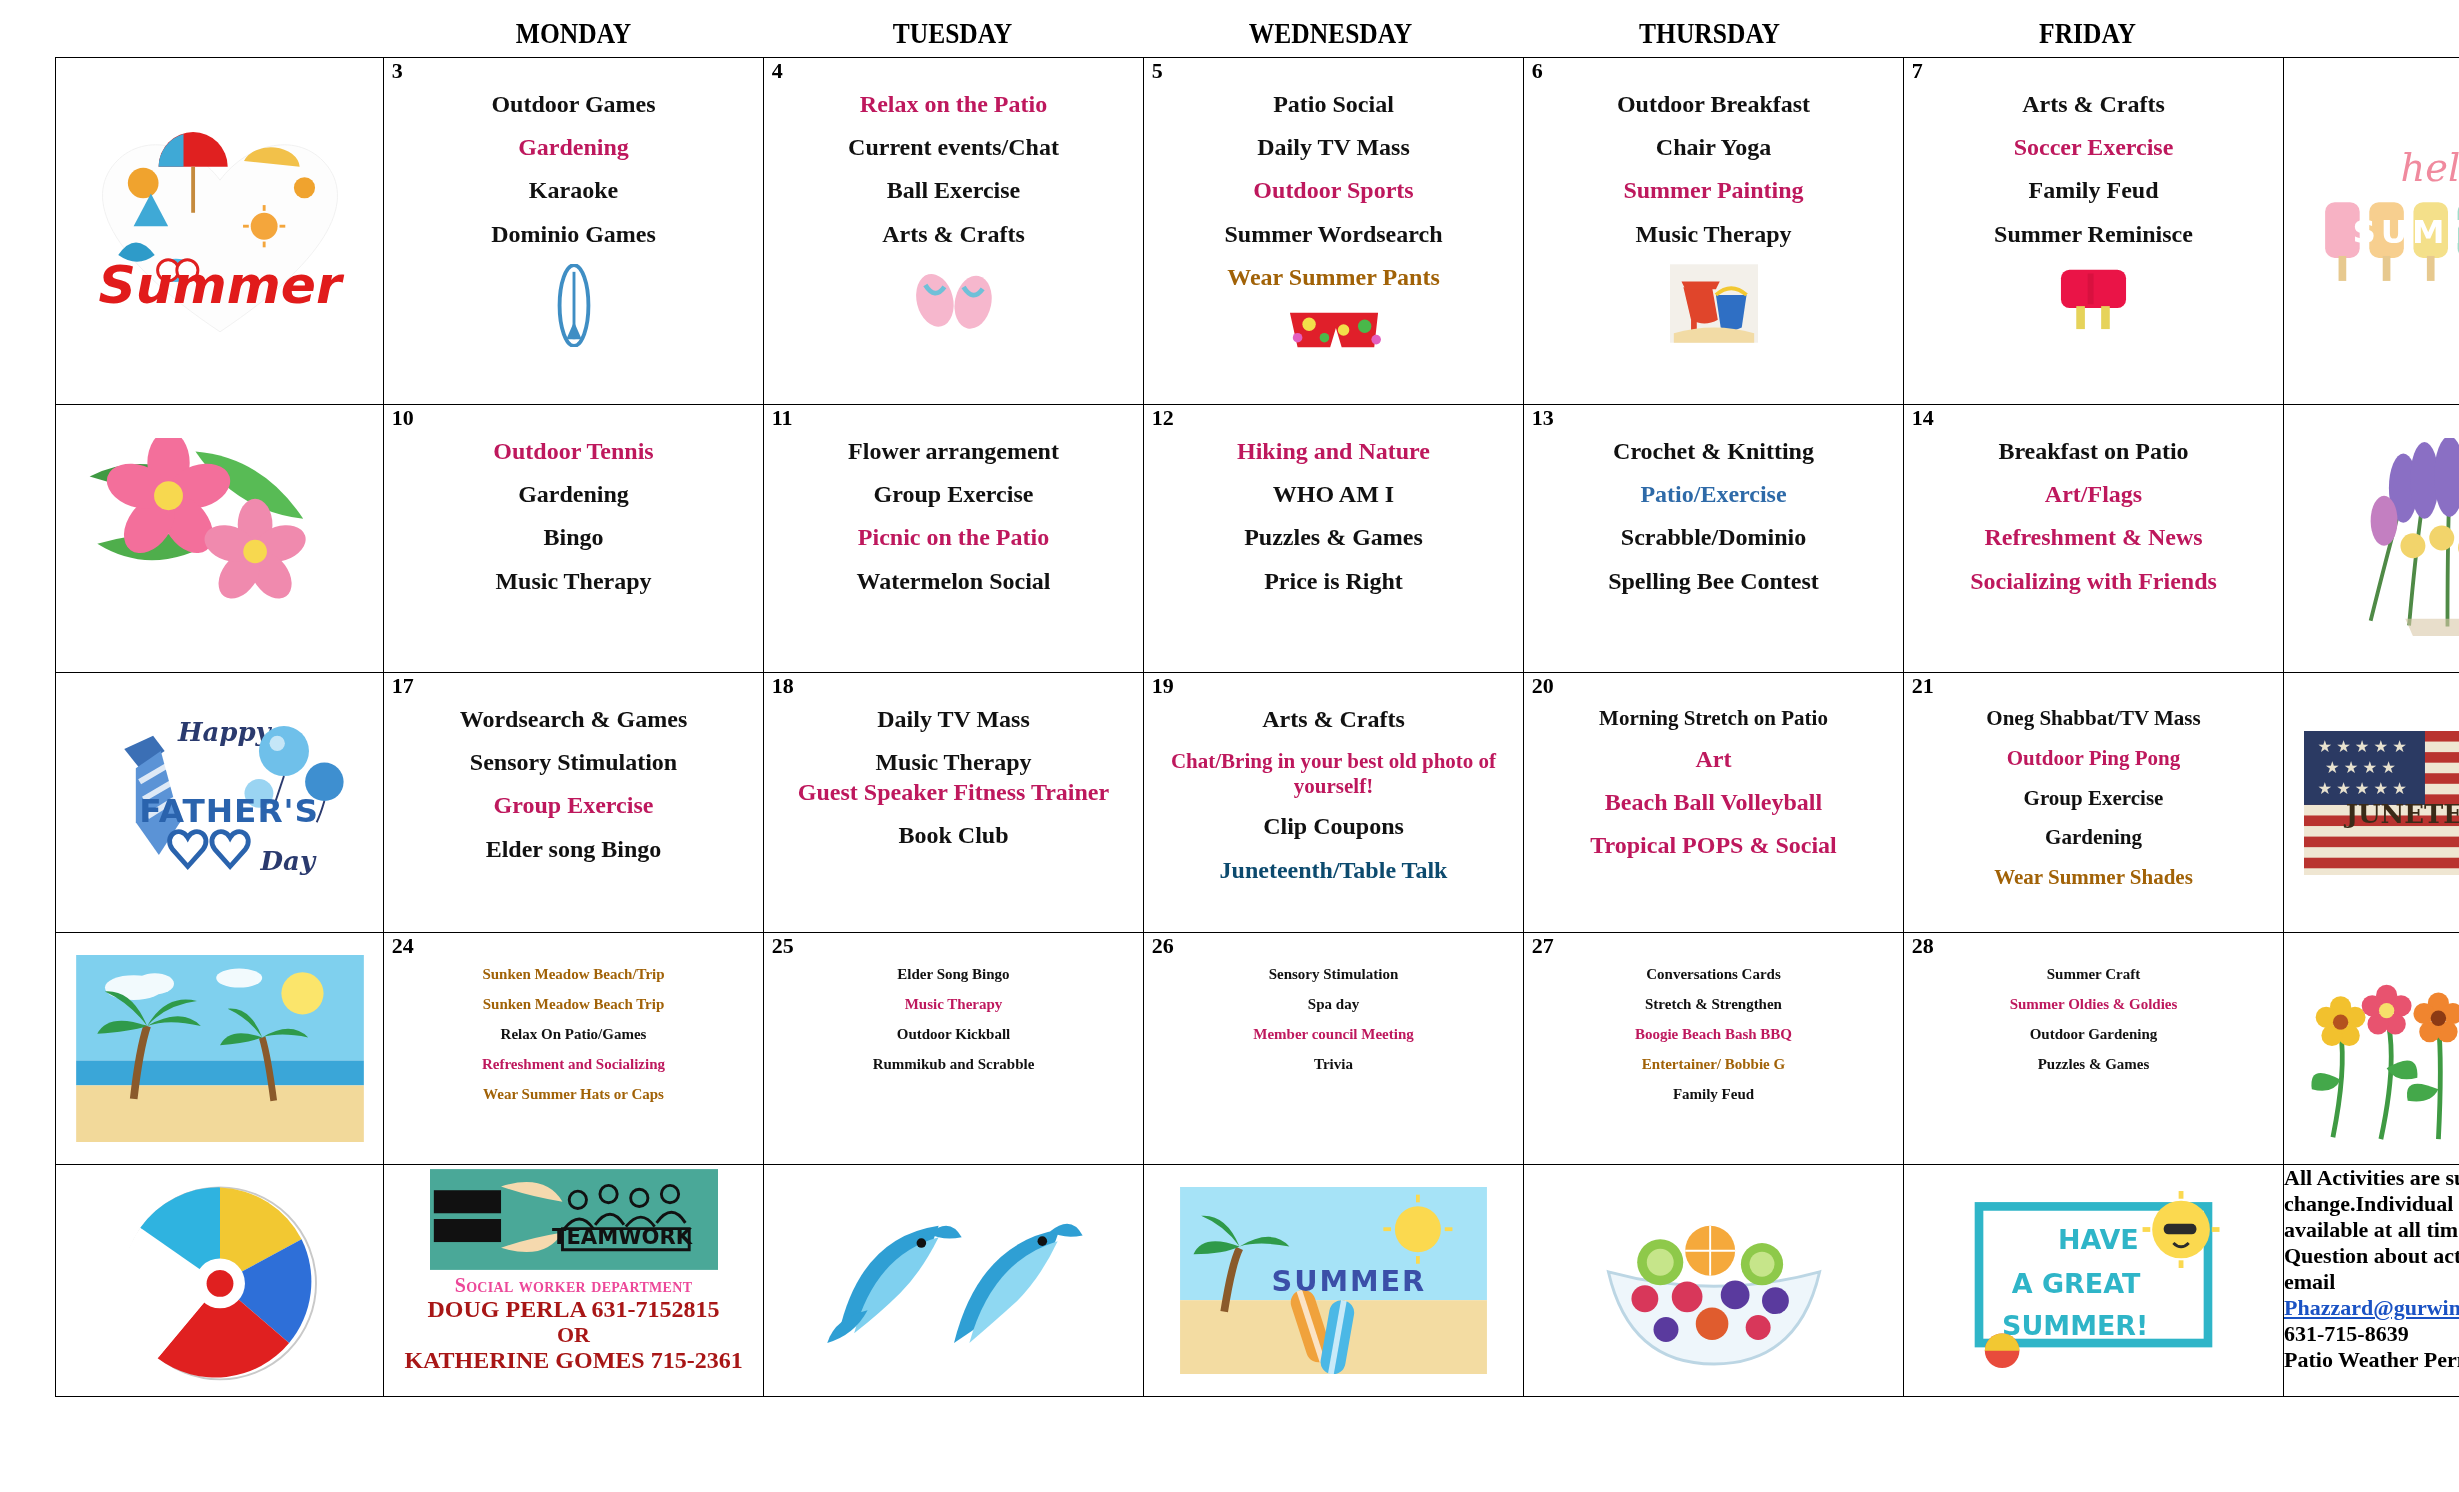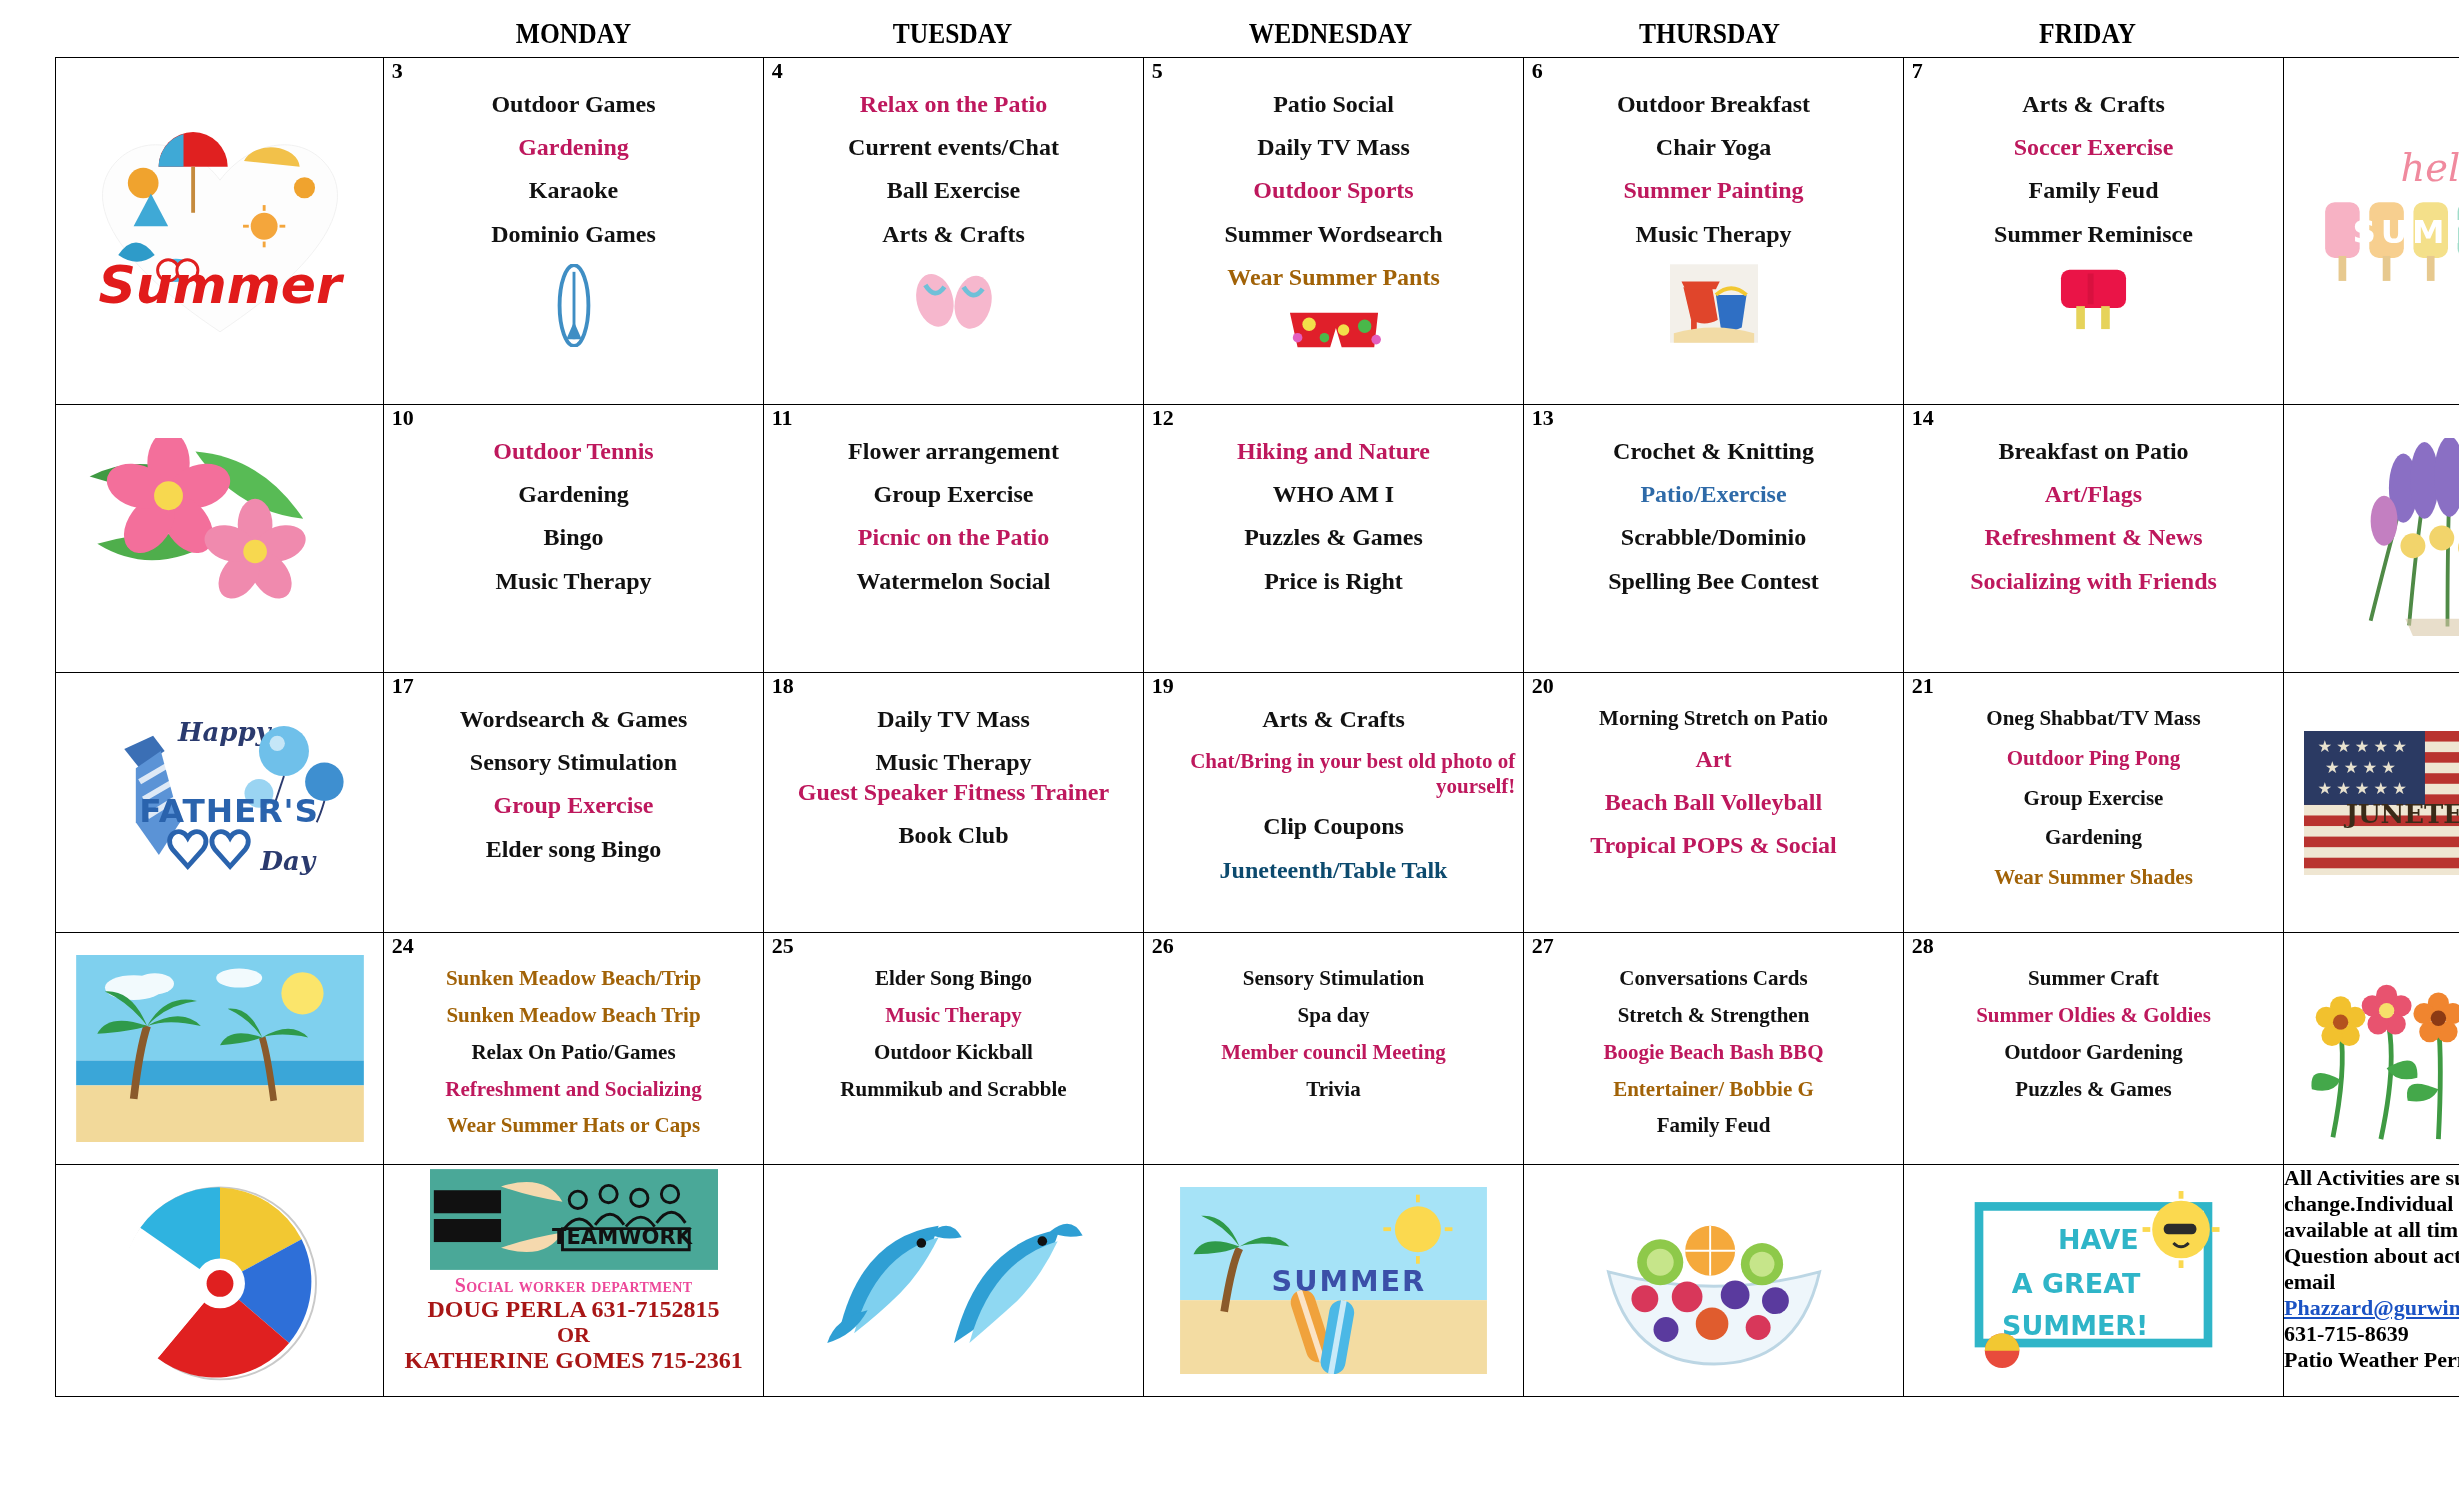--- a/index.html
+++ b/index.html
@@ -79,21 +79,21 @@
     margin:0 0 15.4px 0;color:#111;
     white-space:normal;
   }
   .act.tight{margin-bottom:1.9px;}
   .act.sm{font-size:21px;}
   .teal{color:#be185d;}
   .blue{color:#2e6aa8;}
   .red{color:#a16207;}
   .purple{color:#0c4a6e;}
 
-  .acts.small .act{font-size:21px;margin-bottom:12.5px;}
+  .acts.small .act{font-size:15px;margin-bottom:12.5px;}
 
   
   .art{position:absolute;inset:0;display:flex;align-items:center;justify-content:center;overflow:hidden;}
   .art svg{display:block;}
   .inline-art{display:block;margin:0 auto 5.8px auto;}
 
   
   .notecell{padding:7.7px 9.6px 3.8px 13.4px;}
   .note{
     font-size:22px;font-weight:bold;line-height:1.18;
@@ -415,21 +415,21 @@
               <div class="act ">Daily TV Mass</div>
               <div class="act  tight">Music Therapy</div>
               <div class="act teal">Guest Speaker Fitness Trainer</div>
               <div class="act ">Book Club</div>
             </div>
           </td>
           <td class="daycell">
             <div class="daynum">19</div>
             <div class="acts">
               <div class="act ">Arts &amp; Crafts</div>
-              <div class="act teal sm" style="text-align: right;">Chat/Bring in your best old photo of yourself!</div>
+              <div class="act teal sm" style="text-align: center;">Chat/Bring in your best old photo of yourself!</div>
               <div class="act ">Clip Coupons</div>
               <div class="act purple">Juneteenth/Table Talk</div>
             </div>
           </td>
           <td class="daycell">
             <div class="daynum">20</div>
             <div class="acts">
               <div class="act  sm">Morning Stretch on Patio</div>
               <div class="act teal">Art</div>
               <div class="act teal">Beach Ball Volleyball</div>

